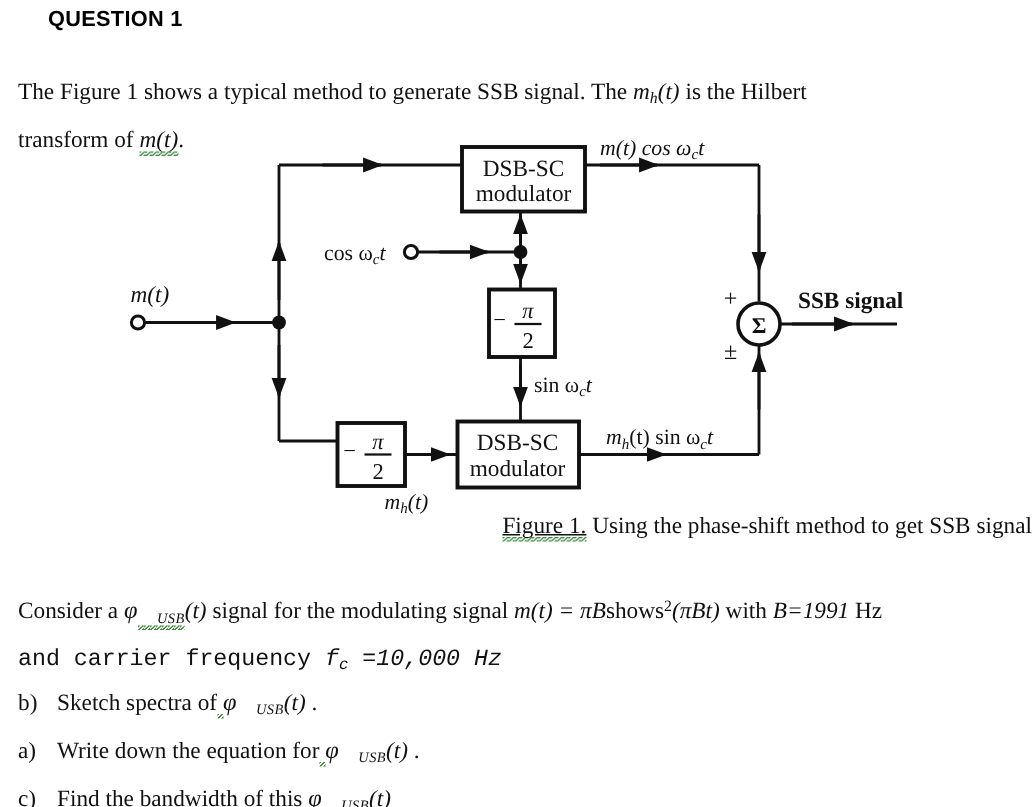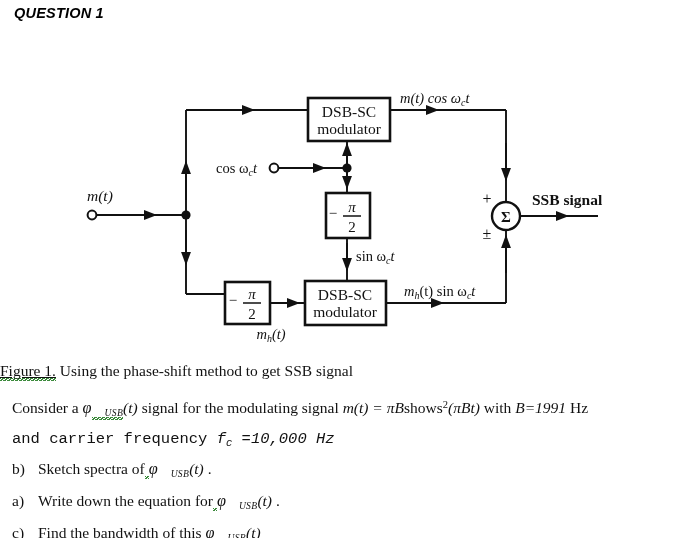--- a/index.html
+++ b/index.html
@@ -18,28 +18,27 @@
   }
   .page {
     position: absolute;
     left: 0; top: 0;
     width: 688px; height: 538px;
   }
 
   
   .q-heading {
     position: absolute;
-    left: 14px;
+    left: 32px;
     top: 5px;
     font-family: "Liberation Sans", "DejaVu Sans", sans-serif;
     font-size: 14.5px;
     font-weight: bold;
     letter-spacing: 0.2px;
     color: #000;
-    font-style: italic;
   }
 
   
   .intro {
     position: absolute;
     left: 12px;
     top: 48px;
     width: 664px;
     font-size: 15.5px;
     line-height: 27px;
@@ -54,23 +53,23 @@
     left: 0;
     top: 88px;
     width: 688px;
     height: 262px;
   }
   .figure svg { display:block; }
 
   .fig-caption {
     position: absolute;
     left: 0;
-    top: 362px;
+    top: 342px;
     width: 688px;
-    text-align: left;
+    text-align: right;
     font-size: 15.5px;
   }
   .fig-caption .figlabel {
     text-decoration: underline;
   }
 
   
   .consider {
     position: absolute;
     left: 12px;
@@ -127,20 +126,24 @@
     padding-bottom: 2px;
   }
 </style>
 </head>
 <body>
 
 <div class="page">
 
   <div class="q-heading">QUESTION 1</div>
 
+  <div class="intro">
+    <span>The Figure 1 shows a typical method to generate SSB signal.   The </span><span class="it">m</span><span class="sub">h</span><span class="it">(t)</span><span> is the Hilbert</span>
+    <span class="ln2"><span>transform of </span><span class="it sq-under">m(t)</span><span>.</span></span>
+  </div>
 
   <div class="figure">
     <svg width="688" height="262" viewBox="0 0 688 262" xmlns="http://www.w3.org/2000/svg">
       <defs>
         <marker id="arw" viewBox="0 0 10 10" refX="9" refY="5" markerWidth="7" markerHeight="7" orient="auto-start-reverse">
           <path d="M 0 1.3 L 10 5 L 0 8.7 z" fill="#111"></path>
         </marker>
       </defs>
 
       <g stroke="#111" stroke-width="1.9" fill="none">

